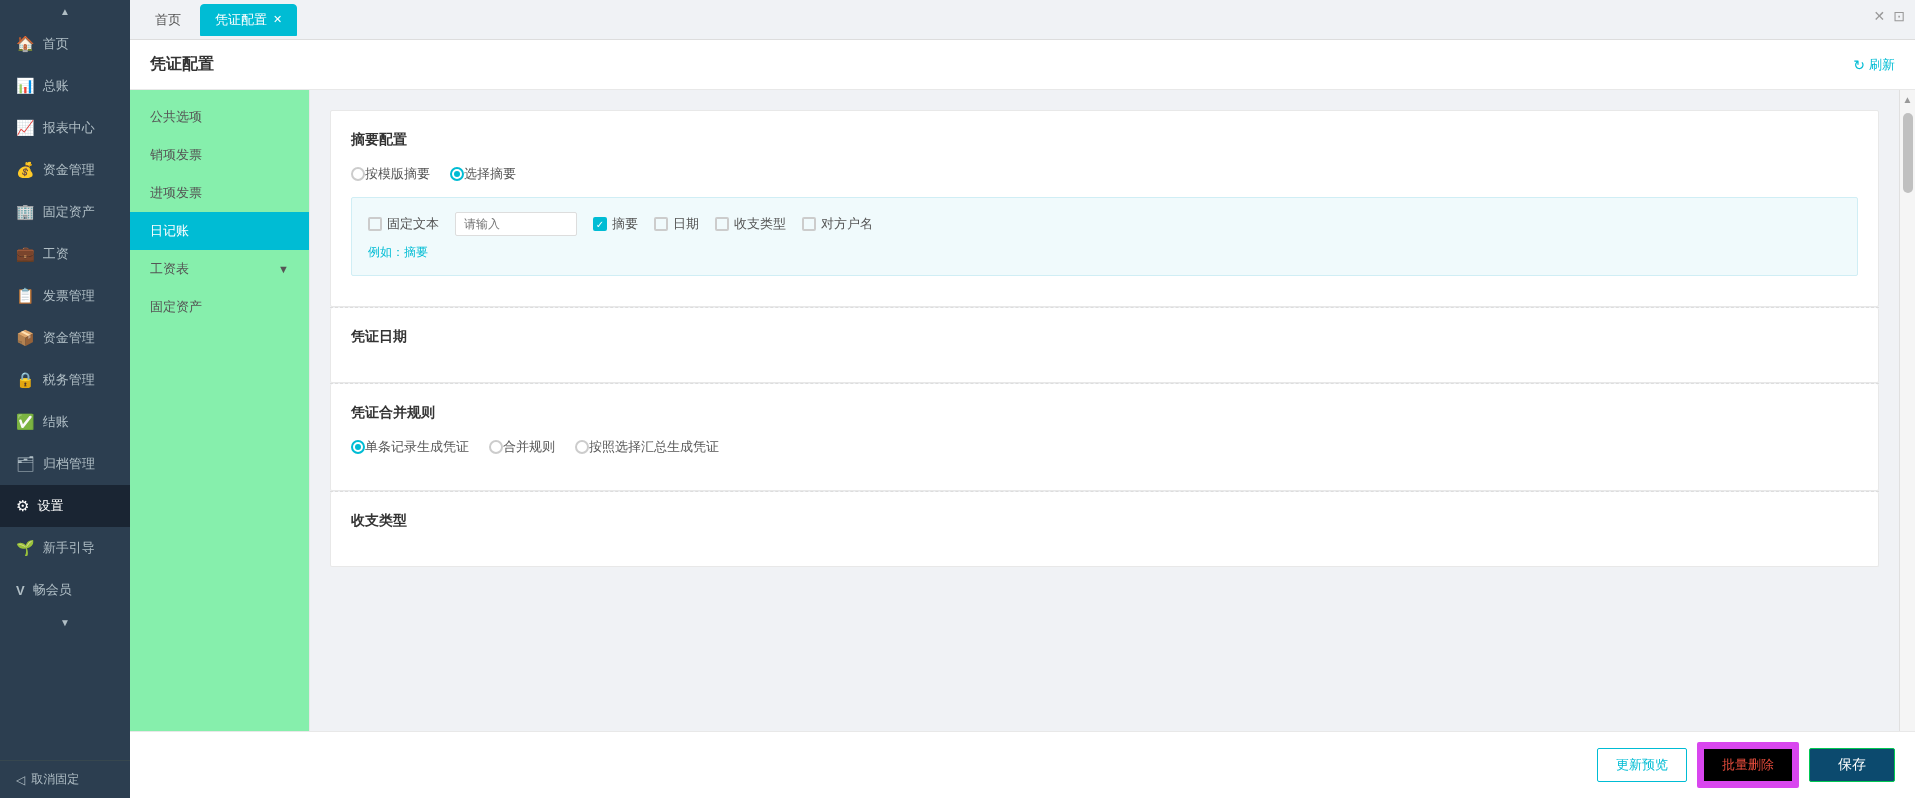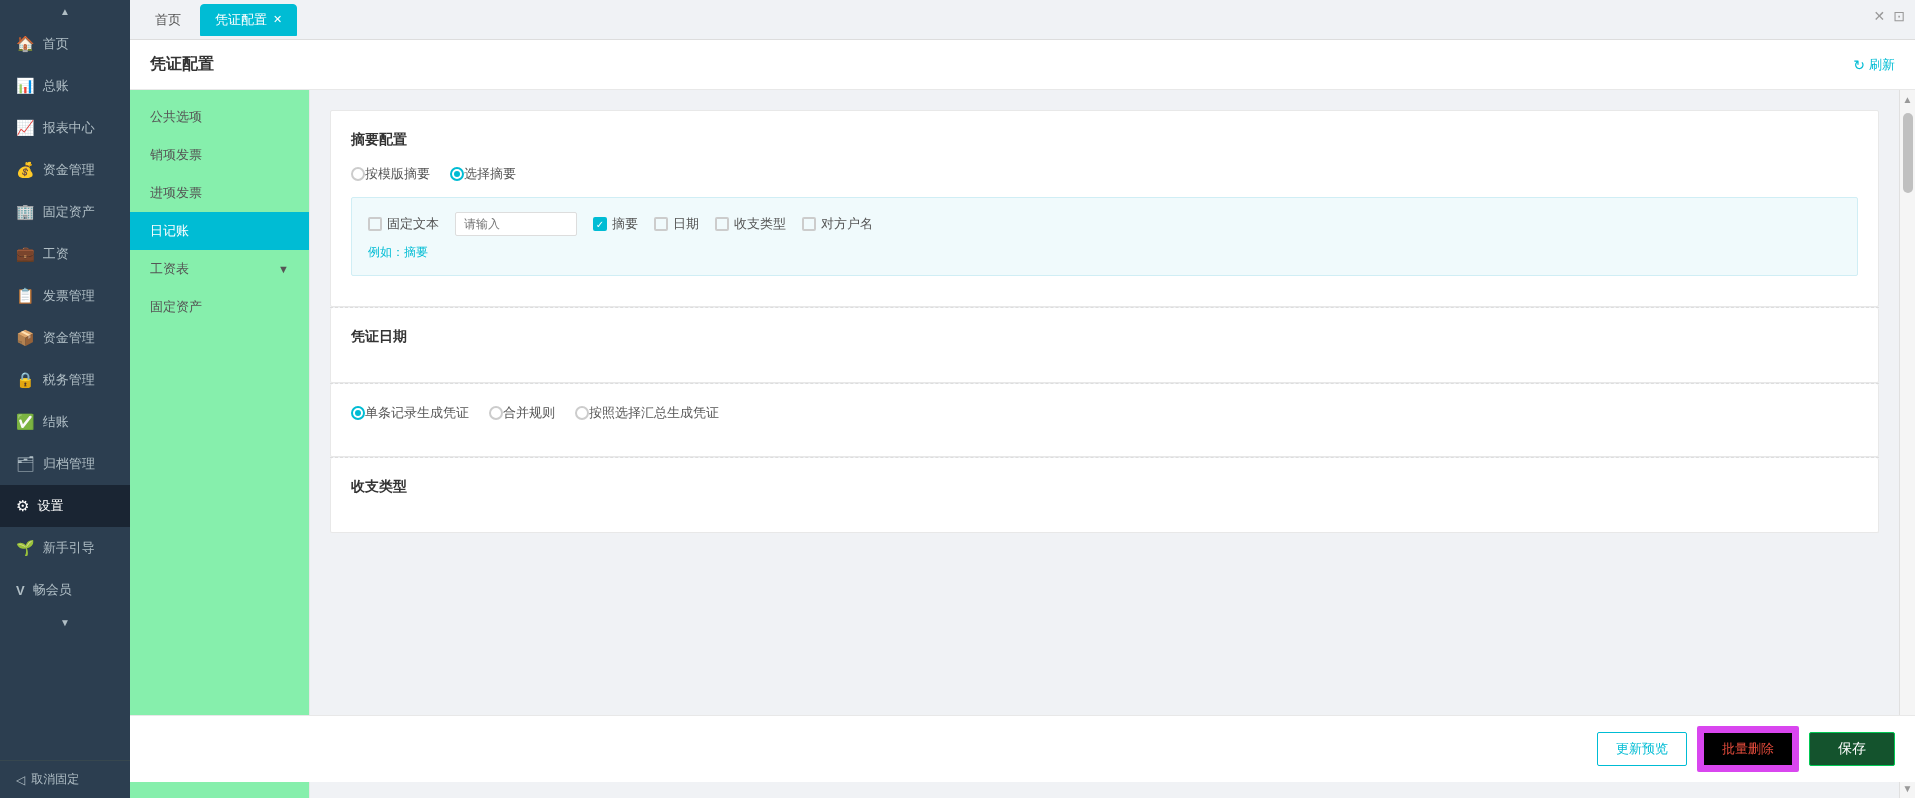--- a/index.html
+++ b/index.html
@@ -275,21 +275,21 @@
     }
     .example-text {
       color: #00bcd4;
       font-size: 12px;
       margin-top: 8px;
     }
 
     
     .bottom-bar {
       position: absolute;
-      bottom: 16px;
+      bottom: 0;
       right: 0;
       left: 0;
       background: #fff;
       border-top: 1px solid #e8e8e8;
       padding: 10px 20px;
       display: flex;
       justify-content: flex-end;
       gap: 10px;
       align-items: center;
     }
@@ -304,21 +304,21 @@
       background: #fff;
       border: 1px solid #00bcd4;
       color: #00bcd4;
     }
     .btn-danger-outline {
       background: #000000;
       border: 7px solid #d946ef;
       color: #e74c3c;
     }
     .btn-primary {
-      background: #14532d;
+      background: #0c4a6e;
       color: #fff;
       border: 1px solid #00c853;
       padding: 7px 28px;
       font-size: 14px;
     }
 
     
     .right-scroll {
       width: 16px;
       background: #f5f5f5;
@@ -513,20 +513,21 @@
       <div class="section" style="border-top: none;">
         <div class="section-content">
           <div class="section-title">凭证日期</div>
         </div>
       </div>
 
       <hr class="section-divider">
 
       <div class="section" style="border-top: none;">
         <div class="section-content">
+          <div class="section-title">凭证合并规则</div>
           <div class="radio-group">
             <label class="radio-option">
               <div class="custom-radio checked"></div>
               <span>单条记录生成凭证</span>
             </label>
             <label class="radio-option">
               <div class="custom-radio"></div>
               <span>合并规则</span>
             </label>
             <label class="radio-option">

